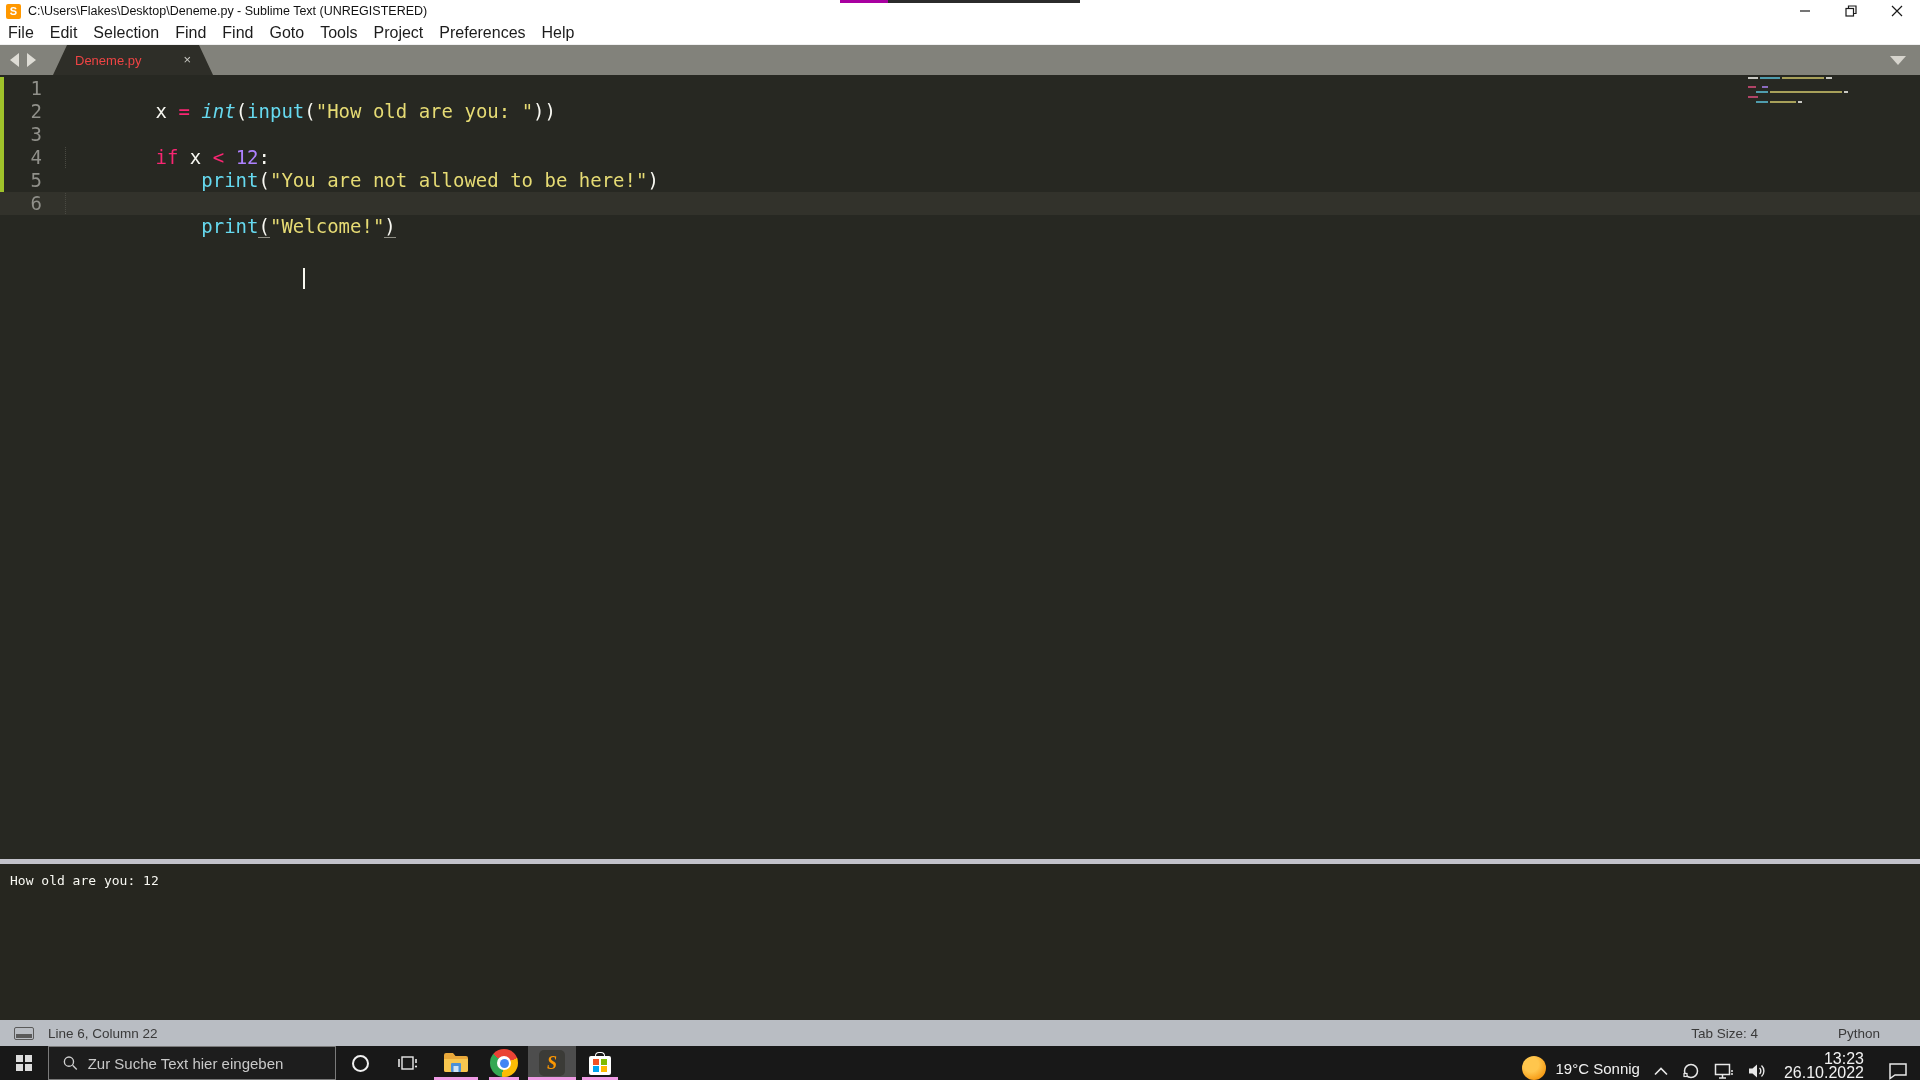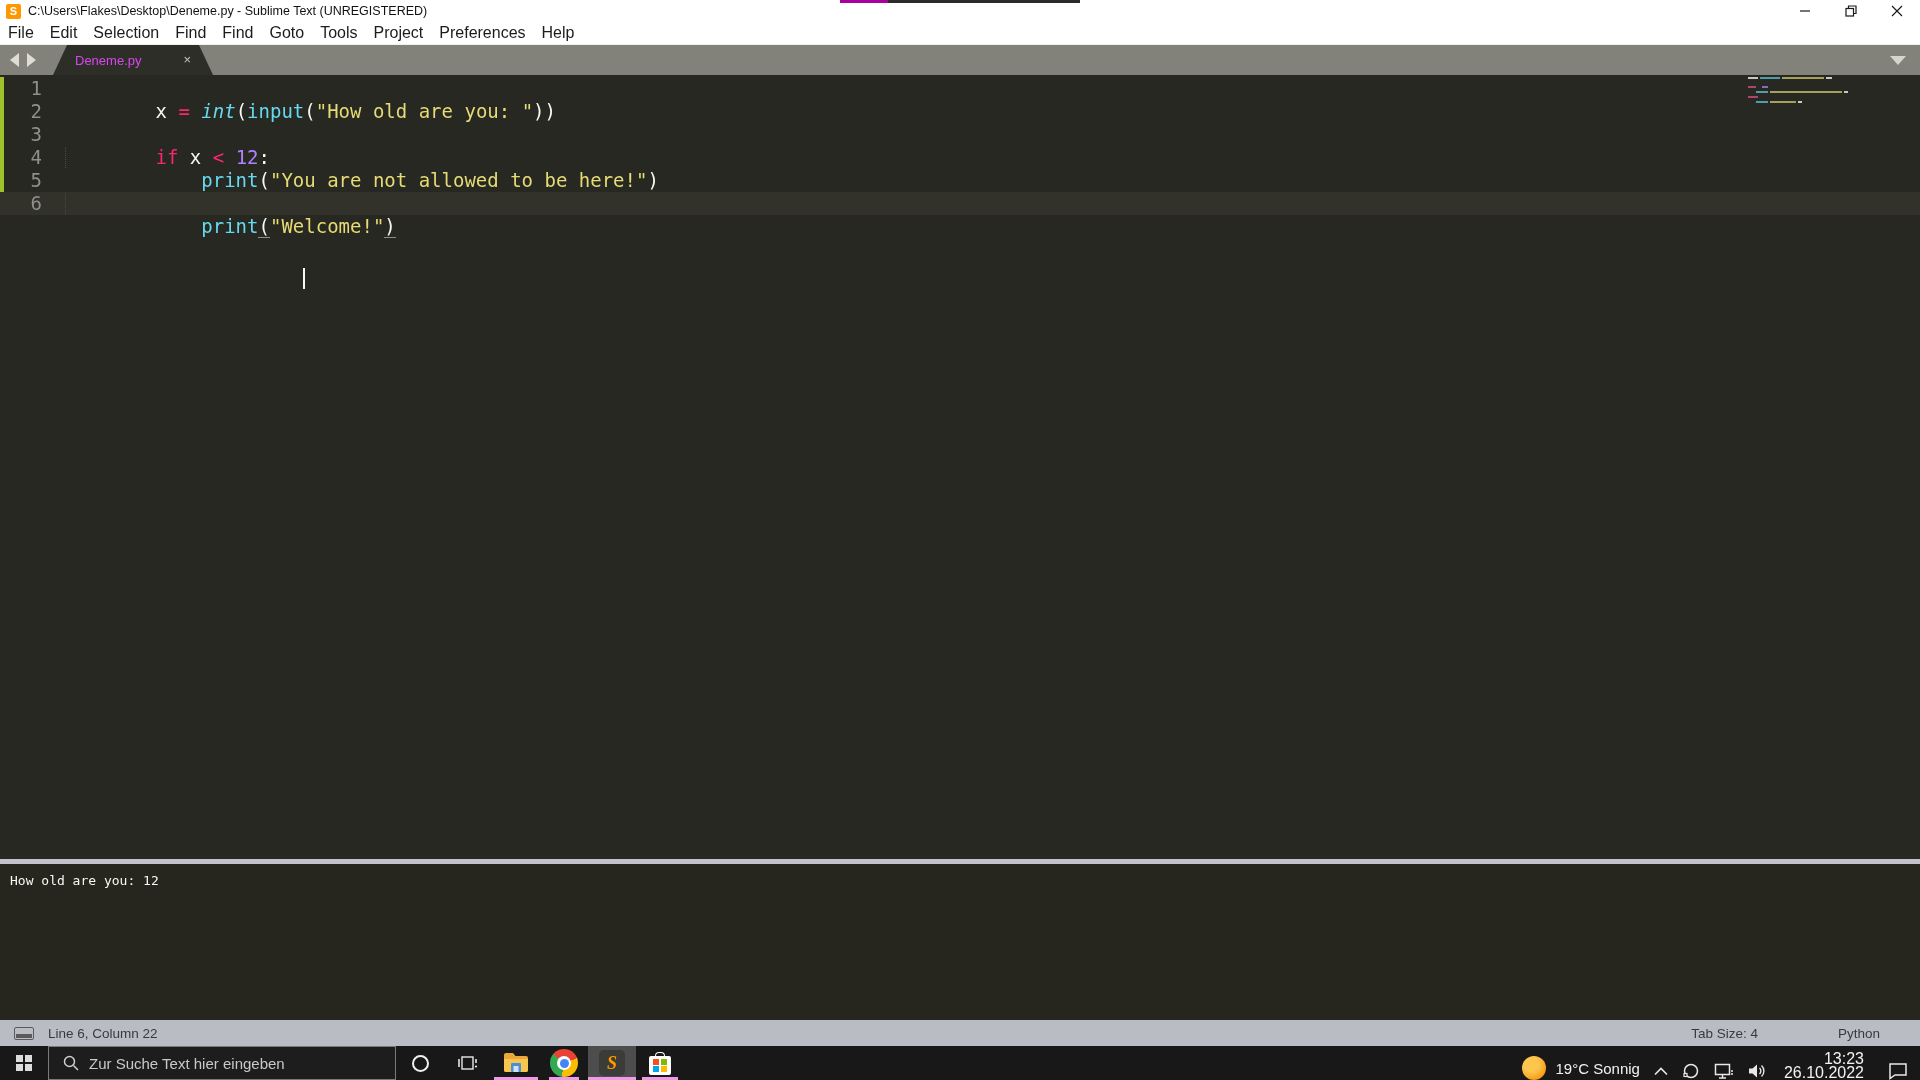--- a/index.html
+++ b/index.html
@@ -24,21 +24,21 @@
   .menu-item { font-size:16px; color:#1c1c1c; padding:0 8px; height:100%; display:flex; align-items:center; }
 
   
   .tabbar { position:absolute; left:0; top:45px; width:1920px; height:30px; background:#82827b; }
   .tab-nav { position:absolute; left:10px; top:8px; display:flex; gap:8px; }
   .tri-left  { width:0; height:0; border-top:7px solid transparent; border-bottom:7px solid transparent; border-right:9px solid #dedcd5; }
   .tri-right { width:0; height:0; border-top:7px solid transparent; border-bottom:7px solid transparent; border-left:9px solid #dedcd5; }
   .tab { position:absolute; left:53px; top:0; width:160px; height:30px; background:#2e2e28;
          clip-path:polygon(14px 0, calc(100% - 14px) 0, 100% 100%, 0 100%);
          display:flex; align-items:center; }
-  .tab-label { margin-left:22px; font-size:13px; color:#d946ef; }
+  .tab-label { margin-left:22px; font-size:13px; color:#ef4444; }
   .tab-close { position:absolute; right:22px; top:7px; font-size:13px; color:#c8c8c2; }
   .tab-dropdown { position:absolute; right:14px; top:11px; width:0; height:0;
                   border-left:8px solid transparent; border-right:8px solid transparent; border-top:9px solid #d6d4cd; }
 
   
   .editor { position:absolute; left:0; top:75px; width:1920px; height:784px; background:#272822; }
   .diff-stripe { position:absolute; left:0; top:2px; width:4px; height:138px; background:#9fc22a; }
   .code-row { position:absolute; left:0; width:1920px; height:23px; display:flex;
               font-family:"DejaVu Sans Mono", monospace; font-size:19px; line-height:23px; }
   .row-active { background:#32322b; }
@@ -79,21 +79,21 @@
 
   
   .taskbar { position:absolute; left:0; top:1046px; width:1920px; height:34px; background:#181818;
              display:flex; align-items:stretch; }
   .tb-btn { width:48px; display:flex; align-items:center; justify-content:center; position:relative; flex:none; }
   .tb-btn.active-app { background:#4d4d4d; }
   .underline { position:absolute; bottom:0; height:3px; background:#ee9ae4; }
   .u-44{left:2px; width:44px;} .u-30{left:9px; width:30px;} .u-48{left:0; width:48px;} .u-36{left:6px; width:36px;}
   .win-logo { display:grid; grid-template-columns:7px 7px; grid-template-rows:7px 7px; gap:1.5px; }
   .win-logo div { background:#dcdcdc; }
-  .searchbox { width:348px; height:34px; background:#1d1d1d; border:1px solid #7a7a7a;
+  .searchbox { width:288px; height:34px; background:#1d1d1d; border:1px solid #7a7a7a;
                display:flex; align-items:center; flex:none; }
   .searchbox input { background:transparent; border:none; outline:none; color:#c9c9c9;
                      font-size:15px; font-family:"Liberation Sans", sans-serif; width:270px; }
   .searchbox input::placeholder { color:#c9c9c9; opacity:1; }
   .search-glyph { margin:0 10px 0 14px; }
   .cortana-ring { width:17px; height:17px; border:2.5px solid #f0f0f0; border-radius:50%; }
   .gap-flex { flex:1; }
   .tray { display:flex; align-items:flex-end; flex:none; }
   .weather { display:flex; align-items:center; margin-right:14px; }
   .sun { width:24px; height:24px; border-radius:50%;

